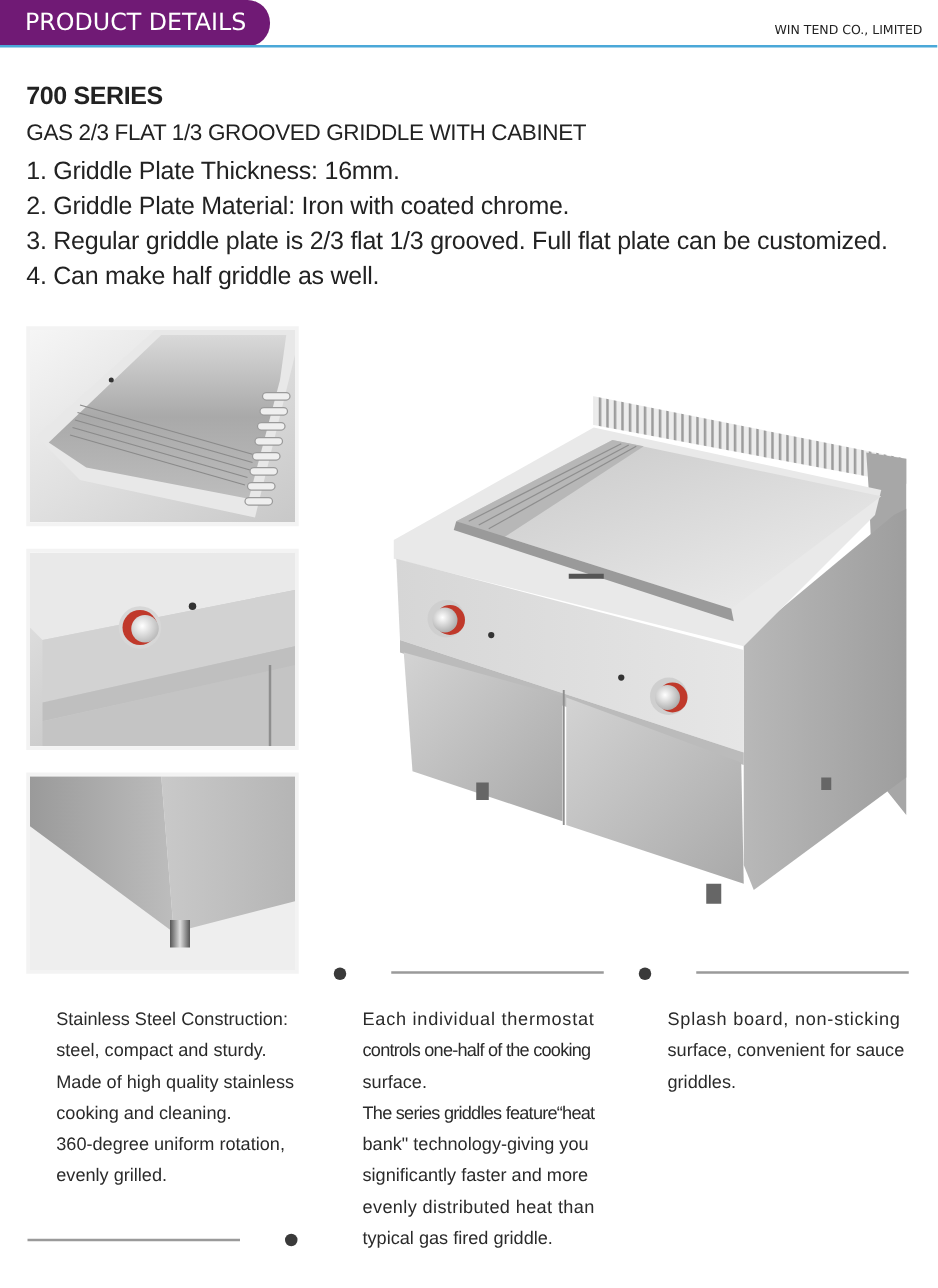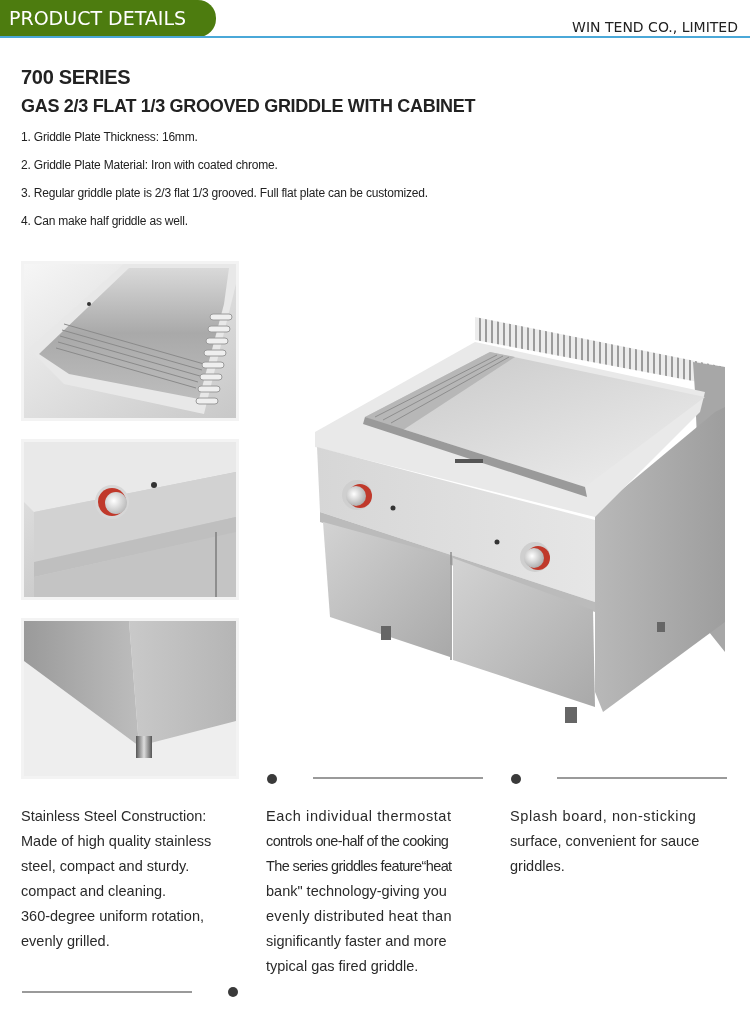--- a/index.html
+++ b/index.html
@@ -2,45 +2,45 @@
 <html><head>
 <meta charset="utf-8">
 <style>
   * { box-sizing: border-box; margin: 0; padding: 0; }
   html, body { width: 750px; height: 1030px; background: #ffffff; overflow: hidden; }
   body { position: relative; font-family: "Liberation Sans", sans-serif; color: #222; }
 
   .header-band { position: absolute; left: 0; top: 0; width: 750px; height: 40px; }
   .header-tab {
     position: absolute; left: 0; top: 0; width: 216px; height: 37px;
-    background: #4d7c0f; border-radius: 0 18px 18px 0;
+    background: #701a75; border-radius: 0 18px 18px 0;
     color: #ffffff; font-family: "DejaVu Sans", sans-serif; font-size: 19px;
-    line-height: 37px; padding-left: 9px; letter-spacing: 0px;
+    line-height: 37px; padding-left: 20px; letter-spacing: 0px;
   }
   .header-rule { position: absolute; left: 0; top: 36px; width: 750px; height: 2px; background: #4aa8d8; }
-  .company { position: absolute; right: 12px; top: 19px; font-family: "DejaVu Sans", sans-serif; font-size: 14px; color: #222; }
+  .company { position: absolute; right: 12px; top: 19px; font-family: "DejaVu Sans", sans-serif; font-size: 10px; color: #222; }
 
   .series { position: absolute; left: 21px; top: 66px; font-size: 20px; font-weight: bold; color: #222; letter-spacing: -0.3px; }
-  .title { position: absolute; left: 21px; top: 96px; font-size: 18px; font-weight: bold; color: #222; letter-spacing: -0.3px; text-align: right; }
+  .title { position: absolute; left: 21px; top: 96px; font-size: 18px; font-weight: normal; color: #222; letter-spacing: -0.3px; text-align: right; }
   .specs { position: absolute; left: 21px; top: 126px; list-style: none; }
-  .specs li { font-size: 12px; color: #222; height: 28px; line-height: 22px; letter-spacing: -0.2px; }
+  .specs li { font-size: 20px; color: #222; height: 28px; line-height: 22px; letter-spacing: -0.2px; }
 
   .thumb { position: absolute; left: 21px; width: 218px; border: 3px solid #f3f3f3; overflow: hidden; }
   .thumb svg { display: block; width: 100%; height: 100%; }
   .thumb-1 { top: 261px; height: 160px; }
   .thumb-2 { top: 439px; height: 161px; }
   .thumb-3 { top: 618px; height: 161px; }
 
   .main-image { position: absolute; left: 305px; top: 312px; width: 425px; height: 415px; }
   .main-image svg { display: block; width: 100%; height: 100%; }
 
   .dot { position: absolute; width: 10px; height: 10px; background: #3a3a3a; border-radius: 50%; }
   .rule { position: absolute; height: 2px; background: #9a9a9a; }
 
-  .col { position: absolute; top: 804px; font-size: 14.5px; line-height: 25px; color: #2a2a2a; }
+  .col { position: absolute; top: 804px; font-size: 14.5px; line-height: 25px; color: #2a2a2a; margin-left: 24px; }
   .col p { white-space: nowrap; }
   .col-1 { left: 21px; width: 225px; }
   .col-2 { left: 266px; width: 225px; }
   .col-3 { left: 510px; width: 225px; }
 </style>
 </head>
 <body>
 
 <div class="header-band">
   <div class="header-tab">PRODUCT DETAILS</div>
@@ -213,32 +213,33 @@
 
 <div class="dot" style="left:267px; top:774px;"></div>
 <div class="rule" style="left:313px; top:777px; width:170px;"></div>
 <div class="dot" style="left:511px; top:774px;"></div>
 <div class="rule" style="left:557px; top:777px; width:170px;"></div>
 <div class="rule" style="left:22px; top:991px; width:170px;"></div>
 <div class="dot" style="left:228px; top:987px;"></div>
 
 <div class="col col-1">
   <p>Stainless Steel Construction:</p>
+  <p>steel, compact and sturdy.</p>
   <p>Made of high quality stainless</p>
-  <p>steel, compact and sturdy.</p>
-  <p>compact and cleaning.</p>
+  <p>cooking and cleaning.</p>
   <p>360-degree uniform rotation,</p>
   <p>evenly grilled.</p>
 </div>
 <div class="col col-2">
   <p style="letter-spacing:0.6px;">Each individual thermostat</p>
   <p style="letter-spacing:-0.6px;">controls one-half of the cooking</p>
+  <p>surface.</p>
   <p style="letter-spacing:-0.6px;">The series griddles feature“heat</p>
   <p>bank" technology-giving you</p>
+  <p>significantly faster and more</p>
   <p style="letter-spacing:0.3px;">evenly distributed heat than</p>
-  <p>significantly faster and more</p>
   <p>typical gas fired griddle.</p>
 </div>
 <div class="col col-3">
   <p style="letter-spacing:0.6px;">Splash board, non-sticking</p>
   <p>surface, convenient for sauce</p>
   <p>griddles.</p>
 </div>
 
 </body></html>

